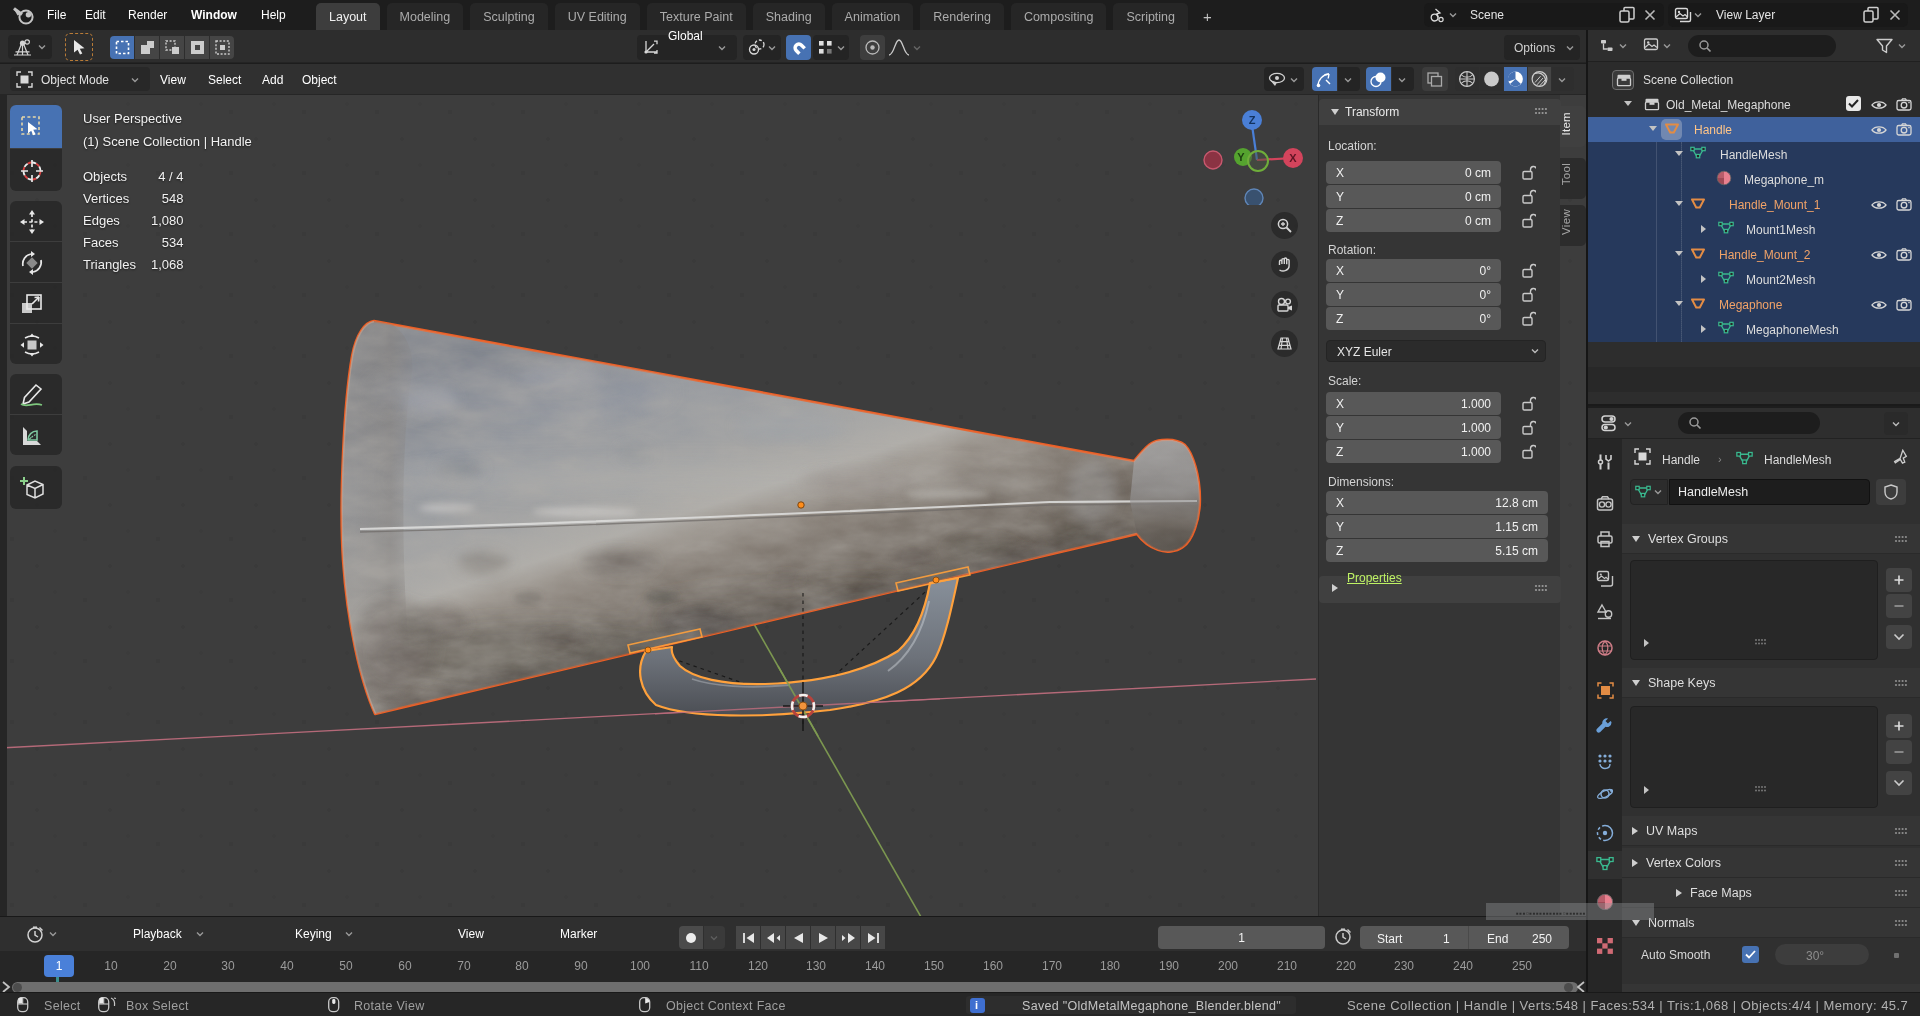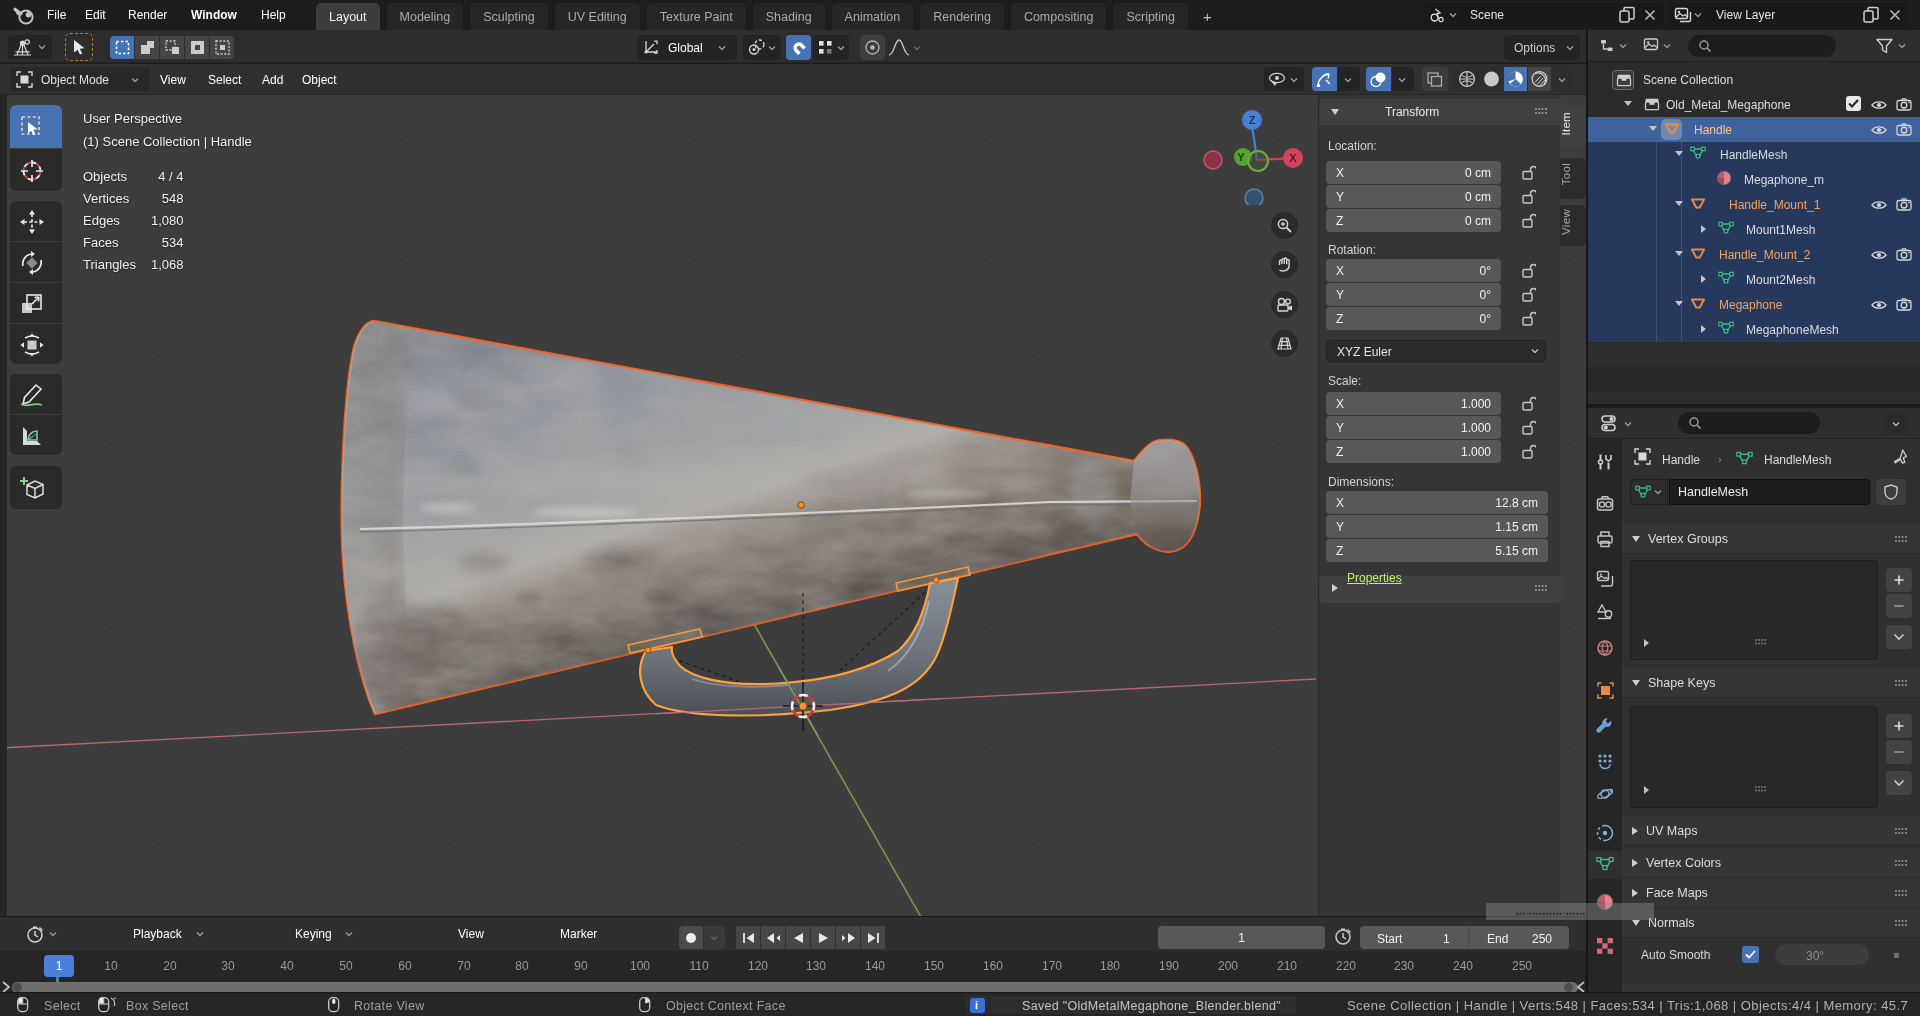--- a/index.html
+++ b/index.html
@@ -199,21 +199,21 @@
     <svg class="abs" style="left:643px;top:9px;" width="17" height="17" viewBox="0 0 17 17">
       <g stroke="#d8d8d8" stroke-width="1.3" fill="none">
         <path d="M3,2 V13 M3,13 H14"></path>
         <path d="M3,13 L11,5"></path>
         <path d="M11,2.2 l3,0 l0,3"></path>
         <path d="M1.2,11.2 l0,3.6 l3.6,0" stroke-width="0" fill="#d8d8d8" opacity="0"></path>
       </g>
       <path d="M14,11 l0,3 l-3,0" stroke="#d8d8d8" stroke-width="1.3" fill="none"></path>
       <circle cx="3" cy="13" r="1.6" fill="#d8d8d8"></circle>
     </svg>
-    <div class="abs txt" style="left:668px;top:12px;">Global</div>
+    <div class="abs txt" style="left:668px;top:0;">Global</div>
     <svg class="abs" style="left:718px;top:15px" width="8" height="6" viewBox="0 0 8 6">
         <path d="M1,1.5 L4,4.5 L7,1.5" stroke="#999" stroke-width="1.4" fill="none"></path>
       </svg>
     <div class="abs" style="left:743px;top:5px;width:38px;height:25px;background:#242424;border-radius:4px;"></div>
     <svg class="abs" style="left:748px;top:9px;" width="18" height="17" viewBox="0 0 18 17">
       <circle cx="6" cy="10.5" r="4.5" fill="none" stroke="#d8d8d8" stroke-width="1.3"></circle>
       <circle cx="11.5" cy="5.5" r="4.5" fill="none" stroke="#d8d8d8" stroke-width="1.3" stroke-dasharray="3 2"></circle>
       <circle cx="6" cy="10.5" r="1.5" fill="#d8d8d8"></circle>
     </svg>
     <svg class="abs" style="left:768px;top:15px" width="8" height="6" viewBox="0 0 8 6">
@@ -595,21 +595,21 @@
       </div>
     <div class="abs navb" style="left:1271px;top:235px;">
         <svg width="17" height="17" viewBox="0 0 17 17">
           <path d="M5,3 L12,3 L15,14 L2,14 Z M6.5,3 L5,14 M10.5,3 L12,14 M3.7,6.7 L13.3,6.7 M3,10.3 L14,10.3" fill="none" stroke="#d5d5d5" stroke-width="1.2"></path>
         </svg>
       </div>
 
     <div class="abs" id="npanel" style="left:1318px;top:0;width:242px;height:822px;background:#353535;border-left:1px solid #2a2a2a;">
       <div class="abs" style="left:0;top:4px;width:242px;height:26px;background:#404040;border-radius:4px 4px 0 0;"></div>
       <div class="abs tri-d" style="left:12px;top:14px;"></div>
-      <div class="abs txt" style="left:26px;top:11px;color:#eaeaea;margin-left:40px;">Transform</div>
+      <div class="abs txt" style="left:26px;top:11px;color:#eaeaea;">Transform</div>
       <svg class="abs dots" style="left:215px;top:12px;" width="14" height="9" viewBox="0 0 14 9">
           <g fill="#9a9a9a">
             <circle cx="2" cy="2" r="1.1"></circle>
             <circle cx="5.3" cy="2" r="1.1"></circle>
             <circle cx="8.6" cy="2" r="1.1"></circle>
             <circle cx="11.9" cy="2" r="1.1"></circle>
             <circle cx="2" cy="6" r="1.1"></circle>
             <circle cx="5.3" cy="6" r="1.1"></circle>
             <circle cx="8.6" cy="6" r="1.1"></circle>
             <circle cx="11.9" cy="6" r="1.1"></circle>
@@ -1235,21 +1235,21 @@
           <circle cx="2" cy="2" r="1.1"></circle>
           <circle cx="5.3" cy="2" r="1.1"></circle>
           <circle cx="8.6" cy="2" r="1.1"></circle>
           <circle cx="11.9" cy="2" r="1.1"></circle>
           <circle cx="2" cy="6" r="1.1"></circle>
           <circle cx="5.3" cy="6" r="1.1"></circle>
           <circle cx="8.6" cy="6" r="1.1"></circle>
           <circle cx="11.9" cy="6" r="1.1"></circle>
         </g>
       </svg>
-    <div class="abs phead" style="top:470px;"><span class="tri-r" style="margin:0 8px 0 10px;"></span>Face Maps</div>
+    <div class="abs phead" style="top:470px;padding-left:44px;"><span class="tri-r" style="margin:0 8px 0 10px;"></span>Face Maps</div>
     <svg class="abs dots" style="left:306px;top:481px;" width="14" height="9" viewBox="0 0 14 9">
         <g fill="#8e8e8e">
           <circle cx="2" cy="2" r="1.1"></circle>
           <circle cx="5.3" cy="2" r="1.1"></circle>
           <circle cx="8.6" cy="2" r="1.1"></circle>
           <circle cx="11.9" cy="2" r="1.1"></circle>
           <circle cx="2" cy="6" r="1.1"></circle>
           <circle cx="5.3" cy="6" r="1.1"></circle>
           <circle cx="8.6" cy="6" r="1.1"></circle>
           <circle cx="11.9" cy="6" r="1.1"></circle>

